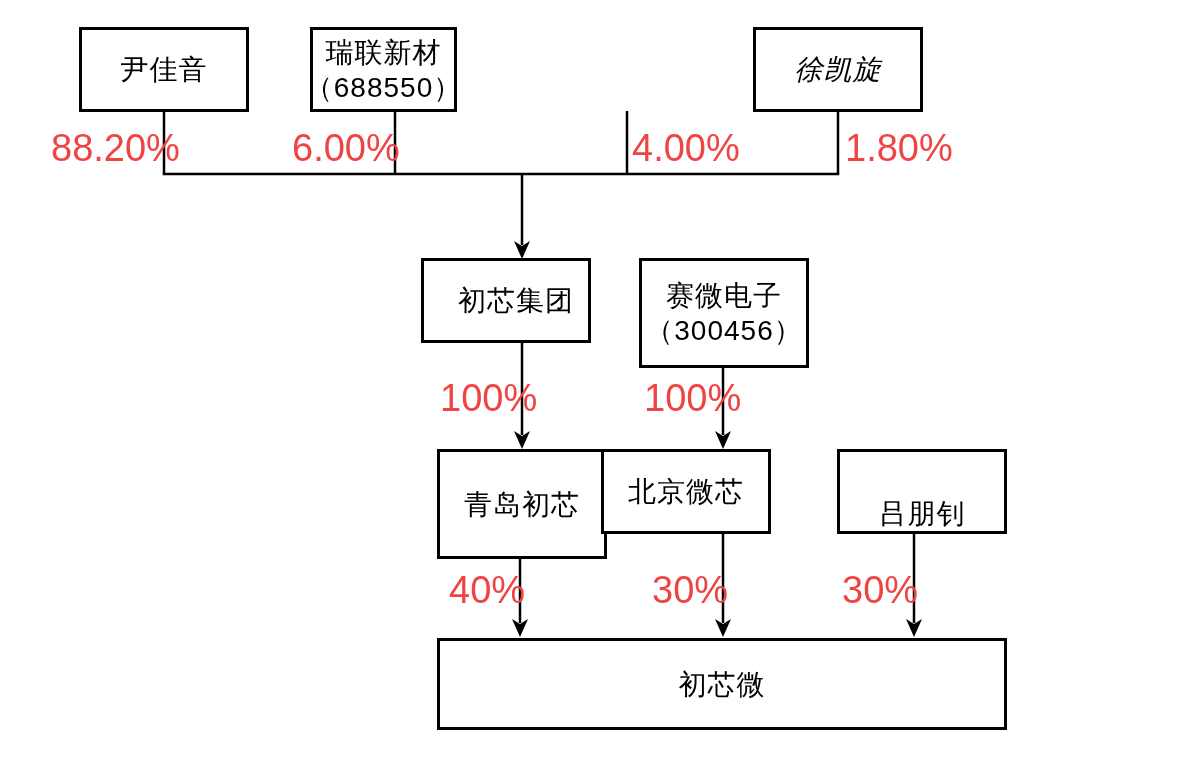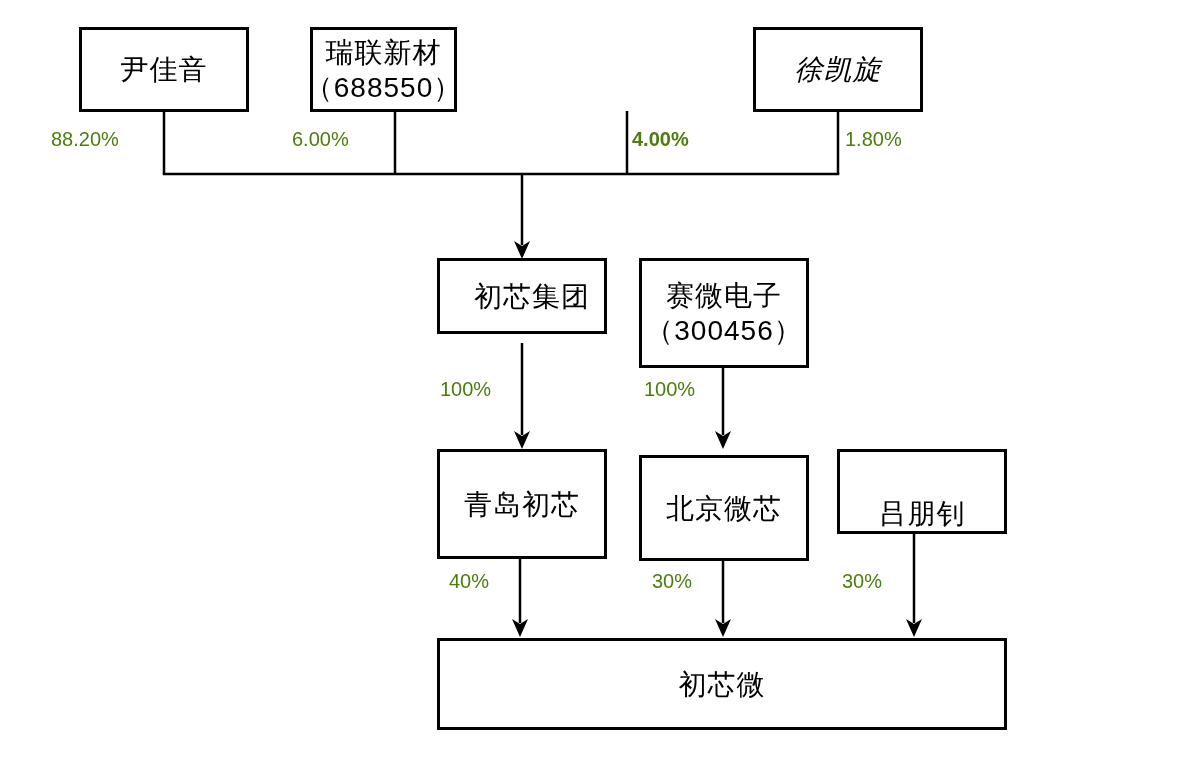--- a/index.html
+++ b/index.html
@@ -33,23 +33,23 @@
     align-items: center;
     justify-content: center;
     text-align: center;
     font-size: 28px;
     line-height: 1.25;
     color: #000000;
     letter-spacing: 1px;
   }
   .pct {
     position: absolute;
-    font-size: 20px;
+    font-size: 38px;
     line-height: 1;
-    color: #4d7c0f;
+    color: #ef4444;
     white-space: nowrap;
   }
 </style>
 </head>
 <body>
 
 <div class="canvas">
 
   <svg class="wires" width="1181" height="763" viewBox="0 0 1181 763" stroke="#000000" stroke-width="2.5" fill="none">
 
@@ -98,38 +98,38 @@
   <div class="node" style="left:310px; top:27px; width:147px; height:85px;">
     <span>瑞联新材</span>
     <span>（688550）</span>
   </div>
   <div class="node" style="left:753px; top:27px; width:170px; height:85px;font-style:italic;">
     <span>徐凯旋</span>
   </div>
 
   <div class="pct" style="left:51px; top:129px;">88.20%</div>
   <div class="pct" style="left:292px; top:129px;">6.00%</div>
-  <div class="pct" style="left:632px; top:129px;font-weight:bold;">4.00%</div>
+  <div class="pct" style="left:632px; top:129px;">4.00%</div>
   <div class="pct" style="left:845px; top:129px;">1.80%</div>
 
-  <div class="node" style="left:437px; top:258px; width:170px; height:76px;padding-left:20px;">
+  <div class="node" style="left:421px; top:258px; width:170px; height:85px;padding-left:20px;">
     <span>初芯集团</span>
   </div>
   <div class="node" style="left:639px; top:258px; width:170px; height:110px;">
     <span>赛微电子</span>
     <span>（300456）</span>
   </div>
 
   <div class="pct" style="left:440px; top:379px;">100%</div>
   <div class="pct" style="left:644px; top:379px;">100%</div>
 
   <div class="node" style="left:437px; top:449px; width:170px; height:110px;">
     <span>青岛初芯</span>
   </div>
-  <div class="node" style="left:639px; top:449px; width:170px; height:106px;margin-top:6px;">
+  <div class="node" style="left:601px; top:449px; width:170px; height:85px;">
     <span>北京微芯</span>
   </div>
   <div class="node" style="left:837px; top:449px; width:170px; height:85px;justify-content:flex-end;">
     <span>吕朋钊</span>
   </div>
 
   <div class="pct" style="left:449px; top:571px;">40%</div>
   <div class="pct" style="left:652px; top:571px;">30%</div>
   <div class="pct" style="left:842px; top:571px;">30%</div>
 

